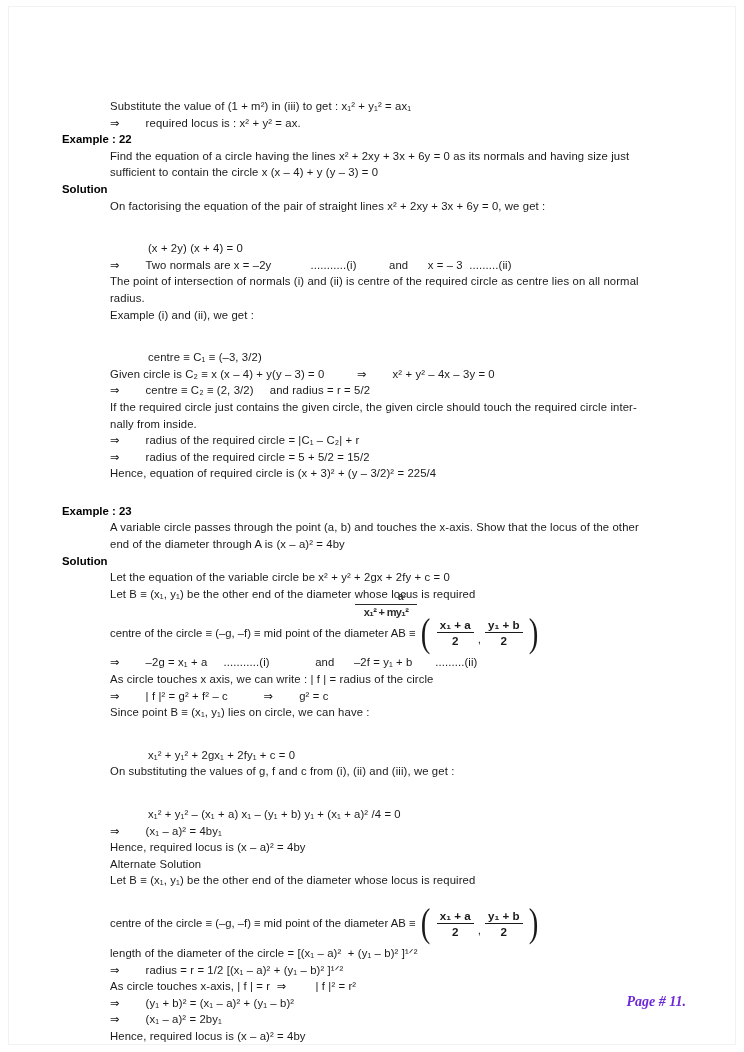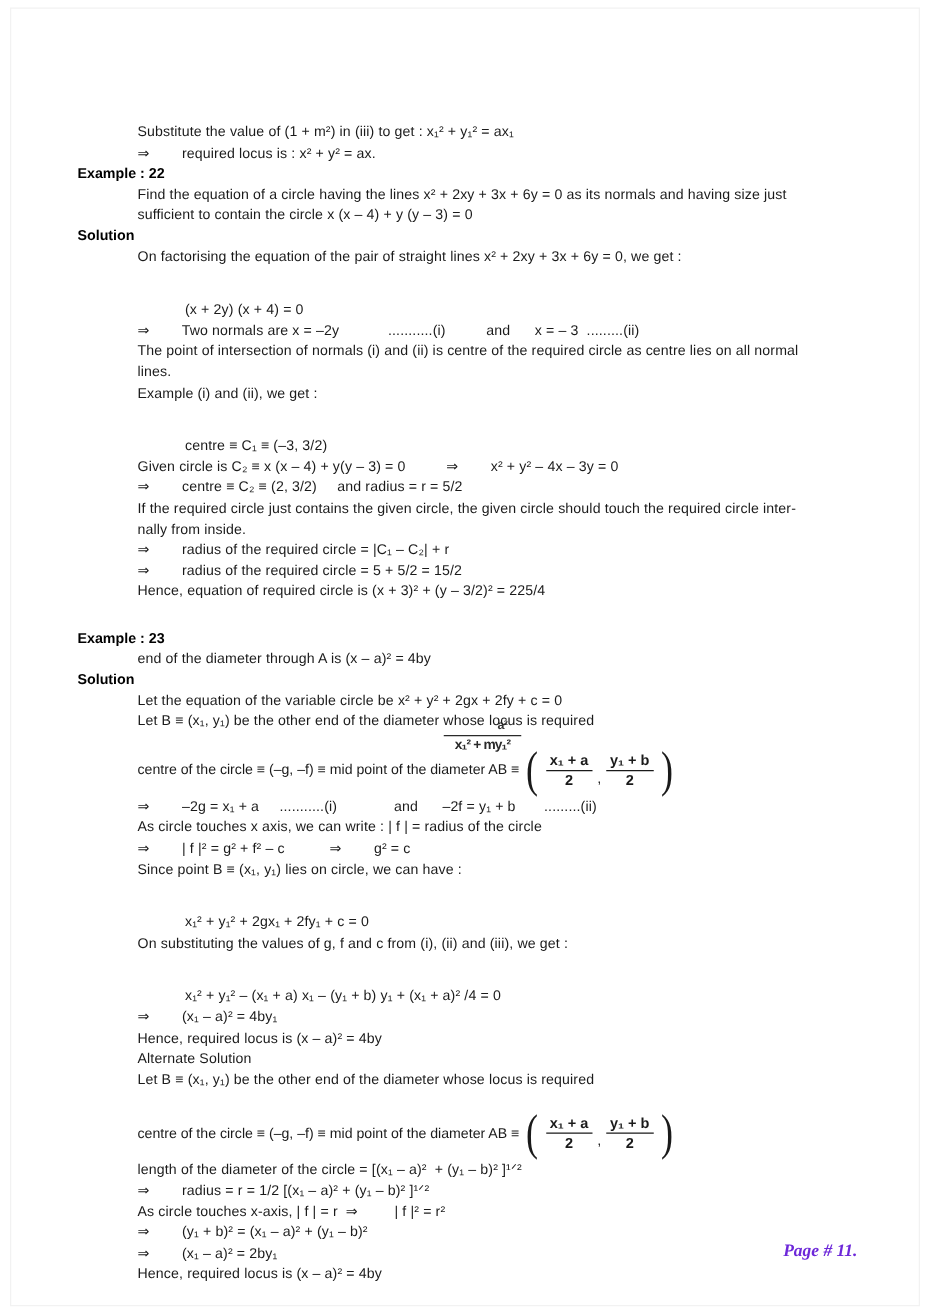--- a/index.html
+++ b/index.html
@@ -175,34 +175,35 @@
 
     <div class="hdr">Example : 22</div>
     <div class="ln ind1">Find the equation of a circle having the lines x² + 2xy + 3x + 6y = 0 as its normals and having size just</div>
     <div class="ln ind1">sufficient to contain the circle x (x – 4) + y (y – 3) = 0</div>
     <div class="hdr">Solution</div>
 
     <div class="ln ind1">On factorising the equation of the pair of straight lines x² + 2xy + 3x + 6y = 0, we get :</div>
     <div class="ln ind2">(x + 2y) (x + 4) = 0</div>
     <div class="ln ind1">⇒        Two normals are x = –2y            ...........(i)          and      x = – 3  .........(ii)</div>
     <div class="ln ind1">The point of intersection of normals (i) and (ii) is centre of the required circle as centre lies on all normal</div>
-    <div class="ln ind1">lines.</div>
+    <div class="ln ind1">radius.</div>
     <div class="ln ind1">Example (i) and (ii), we get :</div>
     <div class="ln ind2">centre ≡ C₁ ≡ (–3, 3/2)</div>
     <div class="ln ind1">Given circle is C₂ ≡ x (x – 4) + y(y – 3) = 0          ⇒        x² + y² – 4x – 3y = 0</div>
     <div class="ln ind1">⇒        centre ≡ C₂ ≡ (2, 3/2)     and radius = r = 5/2</div>
     <div class="ln ind1">If the required circle just contains the given circle, the given circle should touch the required circle inter-</div>
     <div class="ln ind1">nally from inside.</div>
     <div class="ln ind1">⇒        radius of the required circle = |C₁ – C₂| + r</div>
     <div class="ln ind1">⇒        radius of the required circle = 5 + 5/2 = 15/2</div>
     <div class="ln ind1">Hence, equation of required circle is (x + 3)² + (y – 3/2)² = 225/4</div>
 
     <div class="gap-lg"></div>
 
     <div class="hdr">Example : 23</div>
+    <div class="ln ind1">A variable circle passes through the point (a, b) and touches the x-axis. Show that the locus of the other</div>
     <div class="ln ind1">end of the diameter through A is (x – a)² = 4by</div>
     <div class="hdr">Solution</div>
 
     <div class="ln ind1">Let the equation of the variable circle be x² + y² + 2gx + 2fy + c = 0</div>
     <div class="ln ind1">Let B ≡ (x₁, y₁) be the other end of the diameter whose locus is required</div>
 
     <div class="ghost-wrap">
       <div class="ghost ghost-a">a²</div>
       <div class="ghost ghost-b">x₁² + my₁²</div>
     </div>

